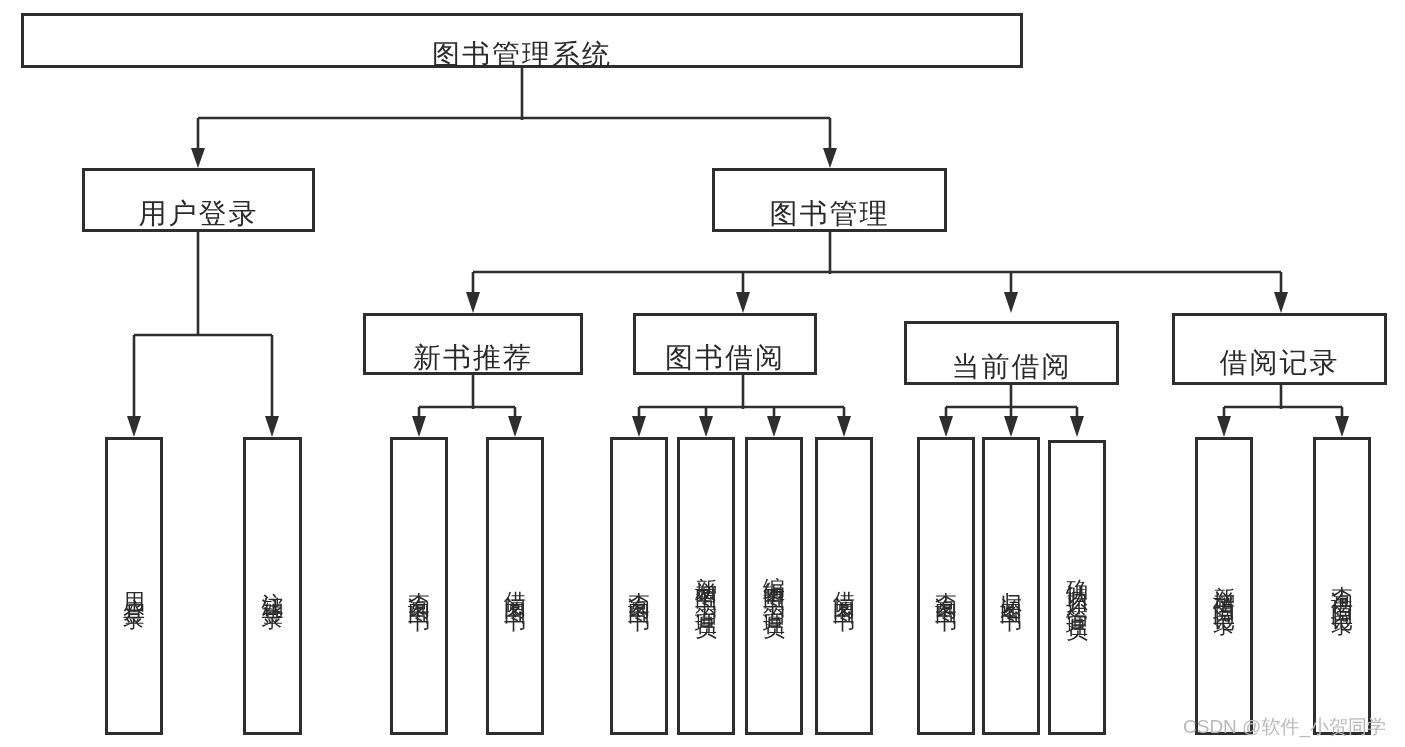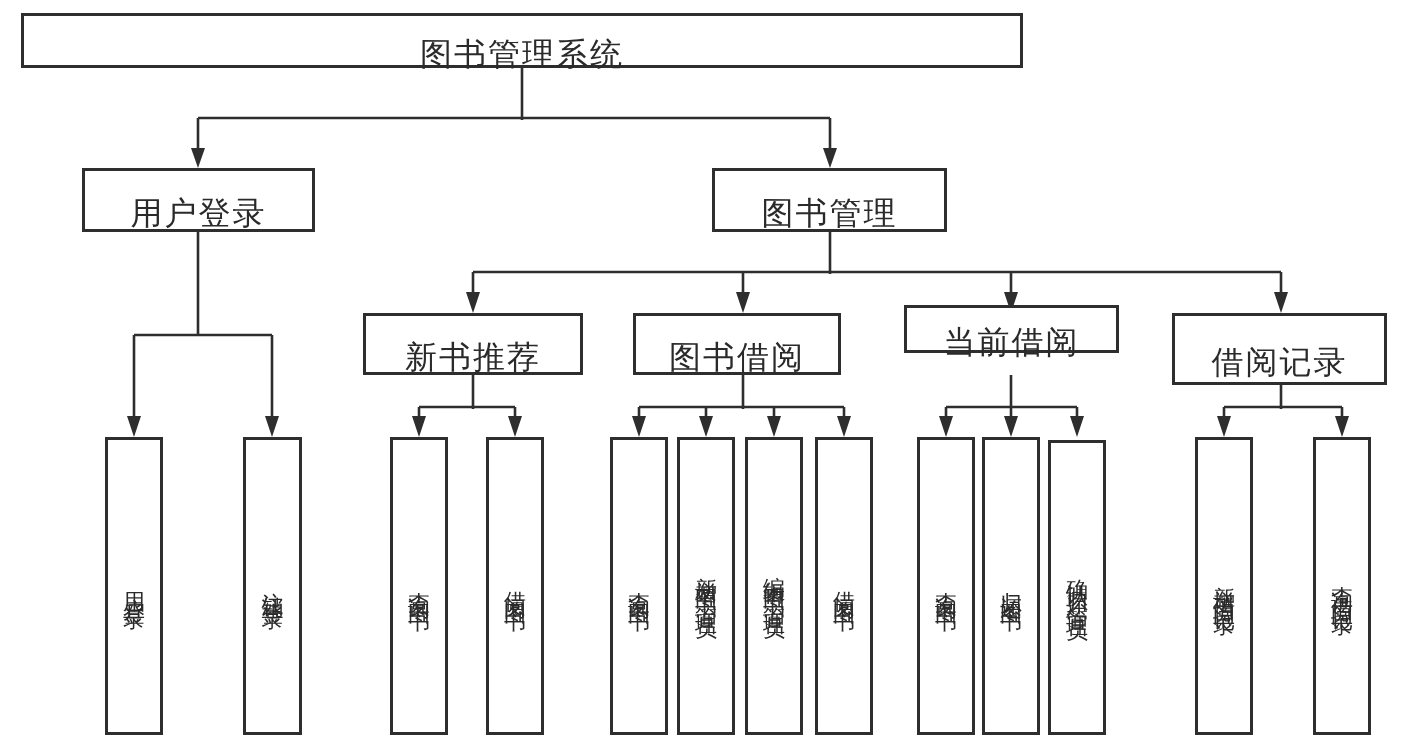--- a/index.html
+++ b/index.html
@@ -22,21 +22,21 @@
   .node{
     position:absolute;
     box-sizing:border-box;
     border:3px solid var(--line);
     background:#fff;
     display:flex;align-items:center;justify-content:center;
     color:var(--text);
     z-index:2;
   }
   .node.h span{
-    font-size:32px;letter-spacing:2px;white-space:nowrap;margin-top:28px;
+    font-size:28px;letter-spacing:2px;white-space:nowrap;margin-top:28px;
   }
   .node.v span{
     writing-mode:vertical-rl;
     text-orientation:mixed;
     font-size:22px;
     letter-spacing:6px;
     line-height:1;
     white-space:nowrap;
   }
   .watermark{
@@ -93,24 +93,24 @@
   <div class="node h" style="left:82px;top:168px;width:233px;height:64px">
     <span>用户登录</span>
   </div>
   <div class="node h" style="left:363px;top:313px;width:220px;height:62px">
     <span>新书推荐</span>
   </div>
 
   <div class="node h" style="left:712px;top:168px;width:235px;height:64px">
     <span>图书管理</span>
   </div>
-  <div class="node h" style="left:633px;top:313px;width:208px;height:62px">
+  <div class="node h" style="left:633px;top:313px;width:184px;height:62px">
     <span>图书借阅</span>
   </div>
-  <div class="node h" style="left:904px;top:305px;width:215px;height:48px">
+  <div class="node h" style="left:904px;top:321px;width:215px;height:64px">
     <span>当前借阅</span>
   </div>
   <div class="node h" style="left:1172px;top:313px;width:215px;height:72px">
     <span>借阅记录</span>
   </div>
 
   <div class="node v" style="left:105px;top:437px;width:58px;height:298px">
     <span>用户登录</span>
   </div>
   <div class="node v" style="left:243px;top:437px;width:59px;height:298px">
@@ -147,13 +147,14 @@
     <span>确认归还（管理员）</span>
   </div>
 
   <div class="node v" style="left:1195px;top:437px;width:58px;height:298px">
     <span>新增借阅记录</span>
   </div>
   <div class="node v" style="left:1313px;top:437px;width:58px;height:298px">
     <span>查询借阅记录</span>
   </div>
 
+  <div class="watermark">CSDN @软件_小贺同学</div>
 </div>
 
 </body></html>

